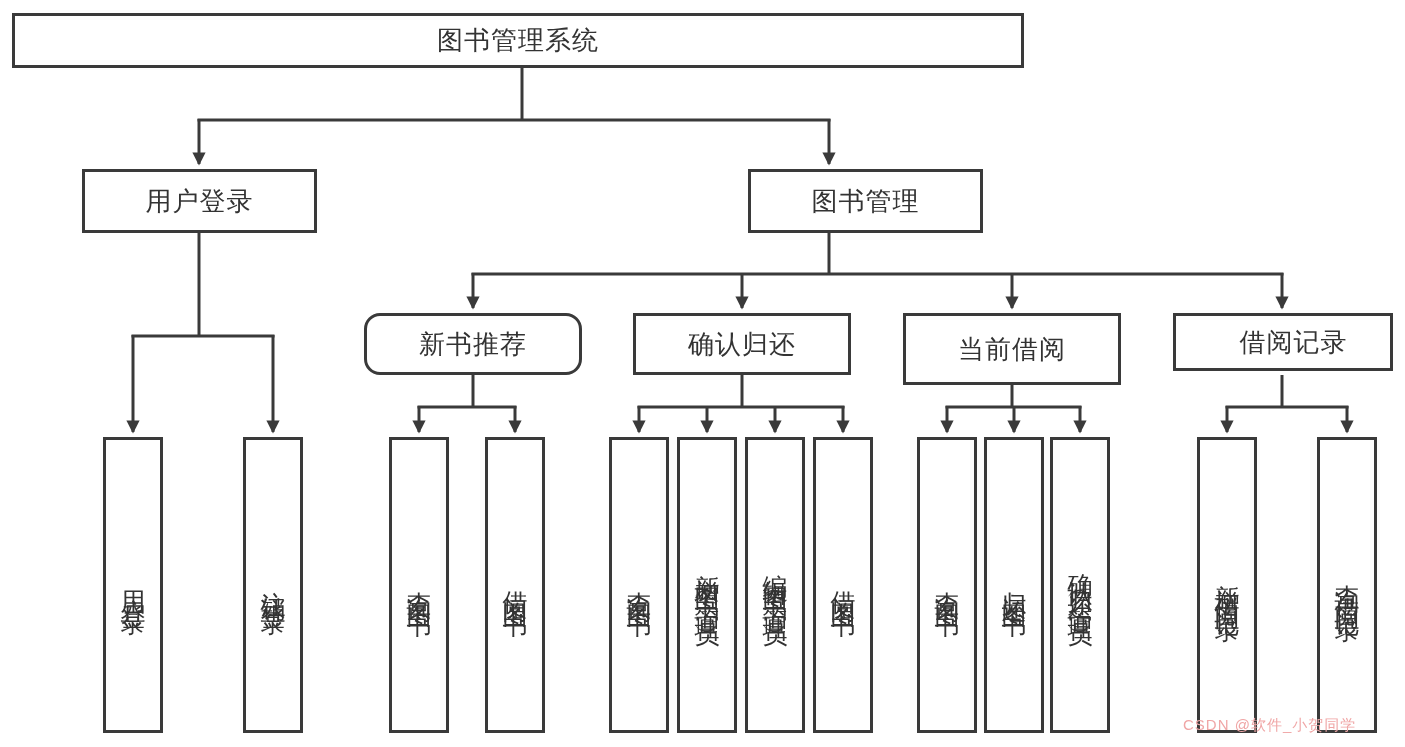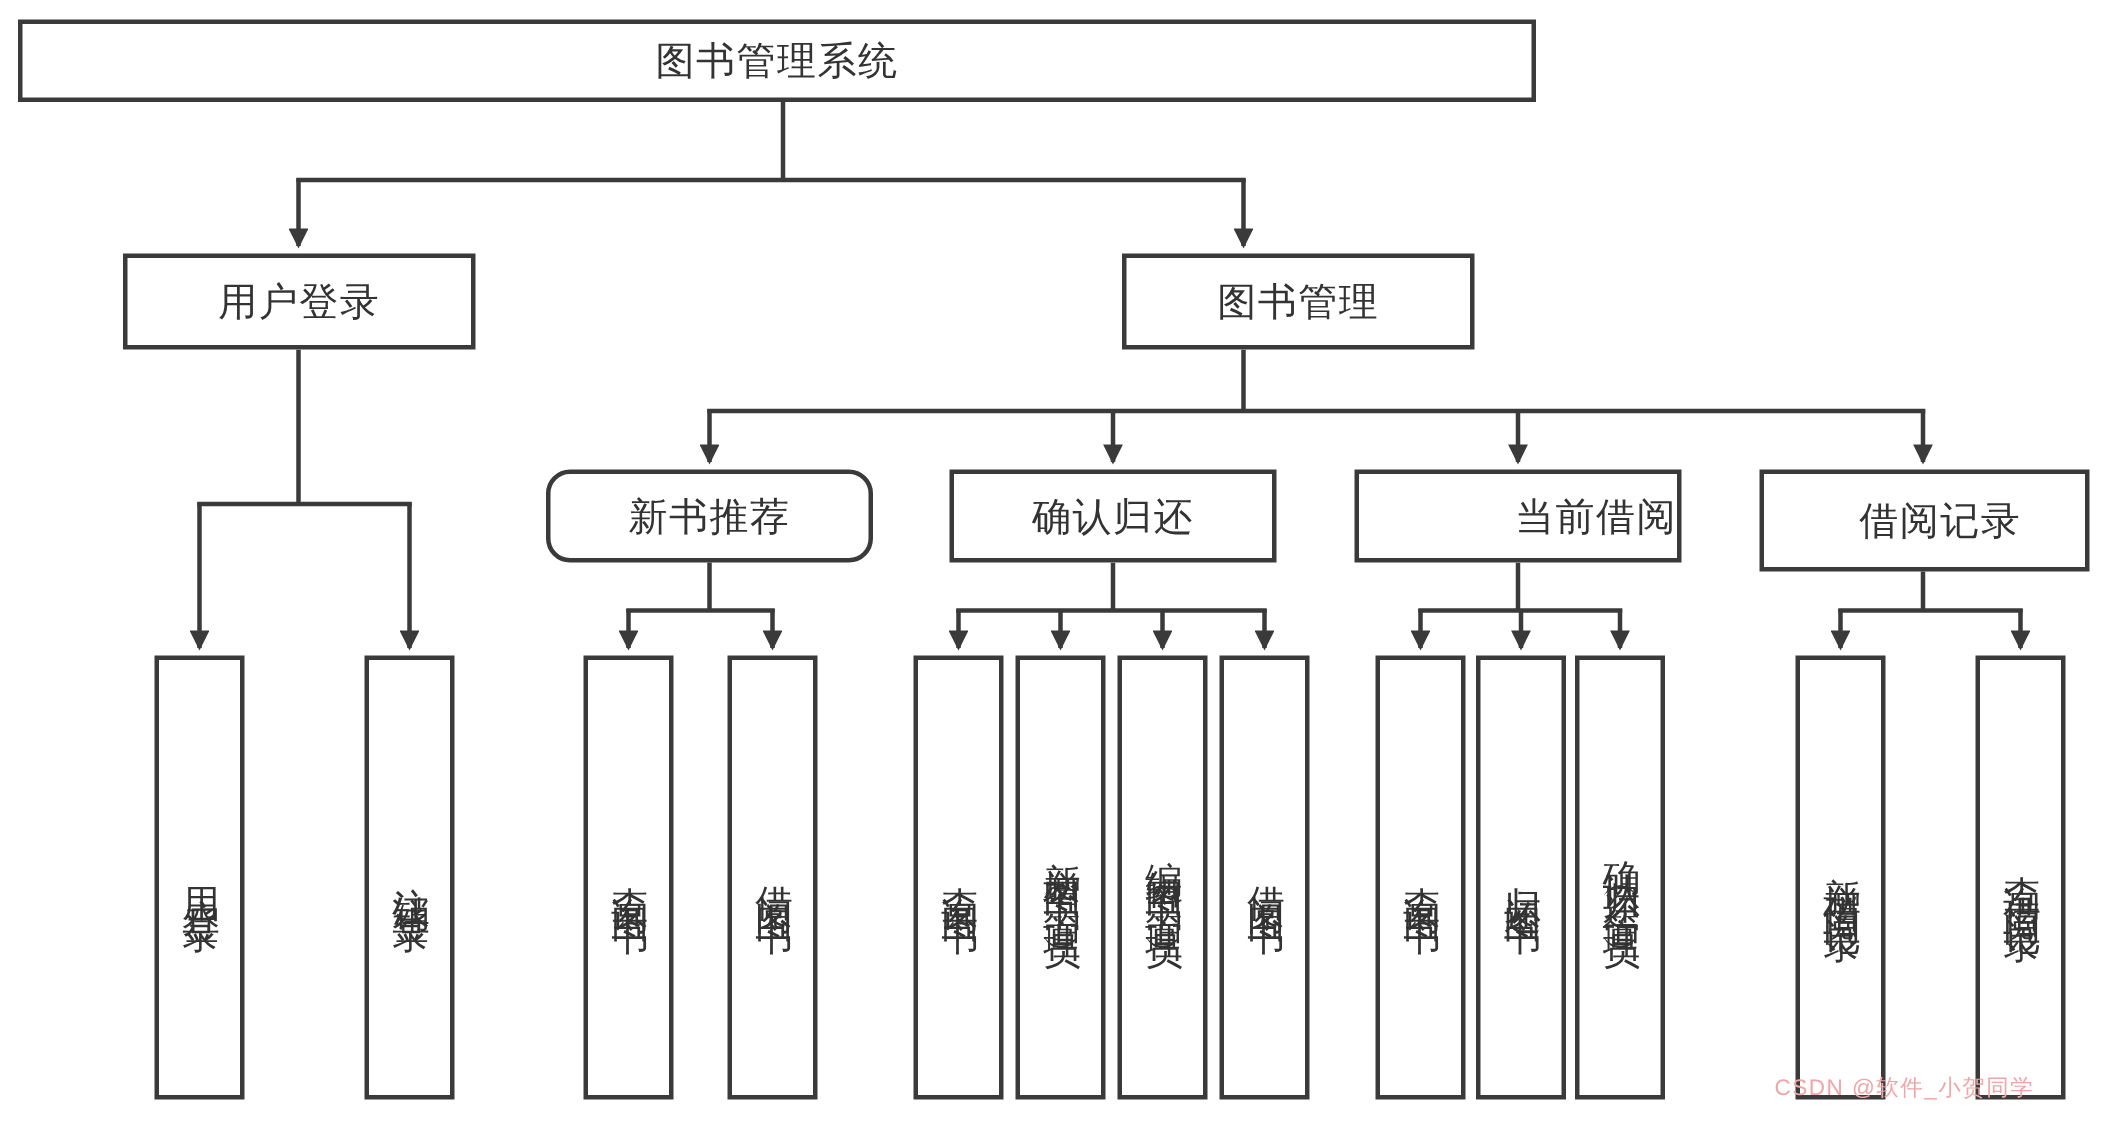--- a/index.html
+++ b/index.html
@@ -128,24 +128,24 @@
   <div class="node" style="left:712px;top:169px;width:235px;height:64px;margin-left:36px;">
     <span>图书管理</span>
   </div>
 
   <div class="node" style="left:364px;top:313px;width:218px;height:62px;border-radius:16px;">
     <span>新书推荐</span>
   </div>
   <div class="node" style="left:633px;top:313px;width:218px;height:62px;">
     <span>确认归还</span>
   </div>
-  <div class="node" style="left:903px;top:313px;width:218px;height:62px;justify-content:flex-end;">
+  <div class="node" style="left:903px;top:313px;width:218px;height:72px;">
     <span>当前借阅</span>
   </div>
-  <div class="node" style="left:1173px;top:313px;width:220px;height:68px;padding-left:21px;">
+  <div class="node" style="left:1173px;top:313px;width:220px;height:58px;padding-left:21px;">
     <span>借阅记录</span>
   </div>
 
   <div class="node leaf" style="left:103px;top:437px;width:60px;height:296px;">
     <span class="vtext">用户登录</span>
   </div>
   <div class="node leaf" style="left:243px;top:437px;width:60px;height:296px;">
     <span class="vtext">注销登录</span>
   </div>
 

